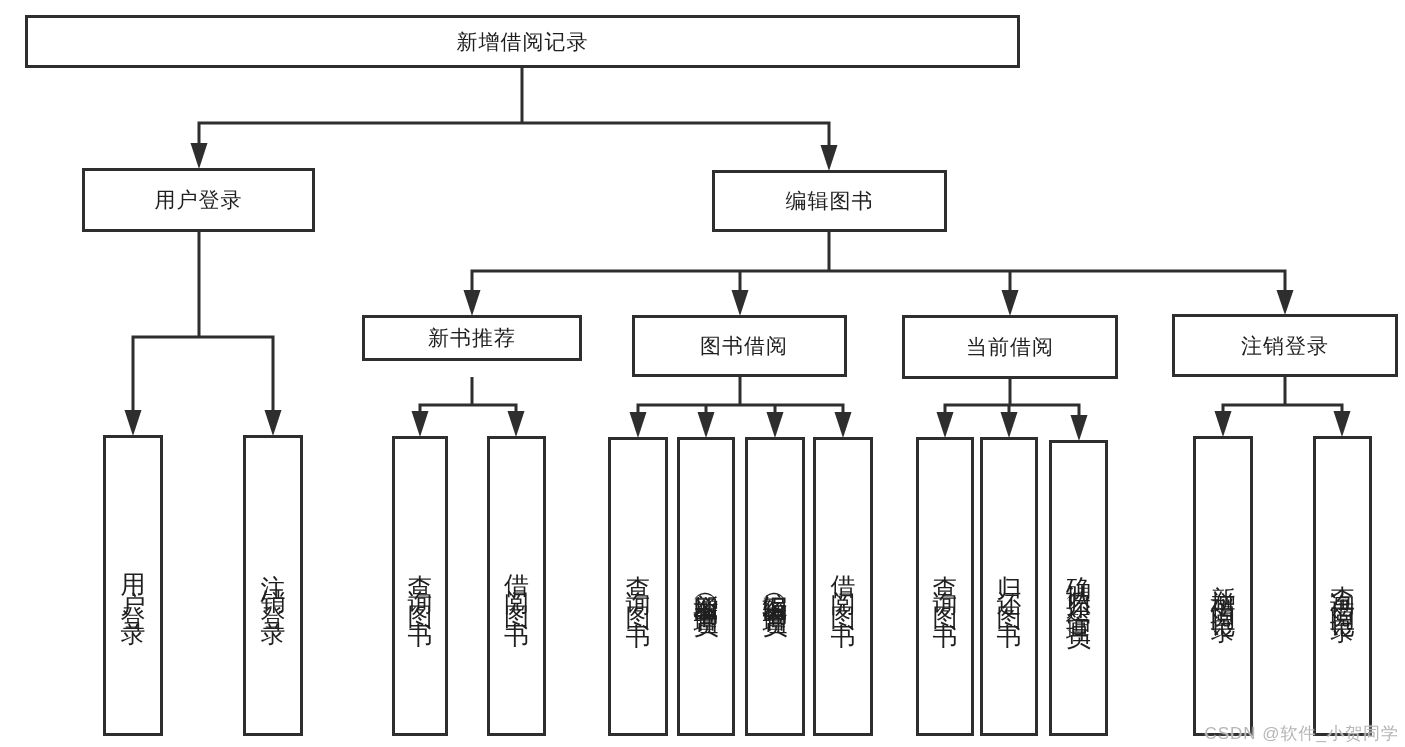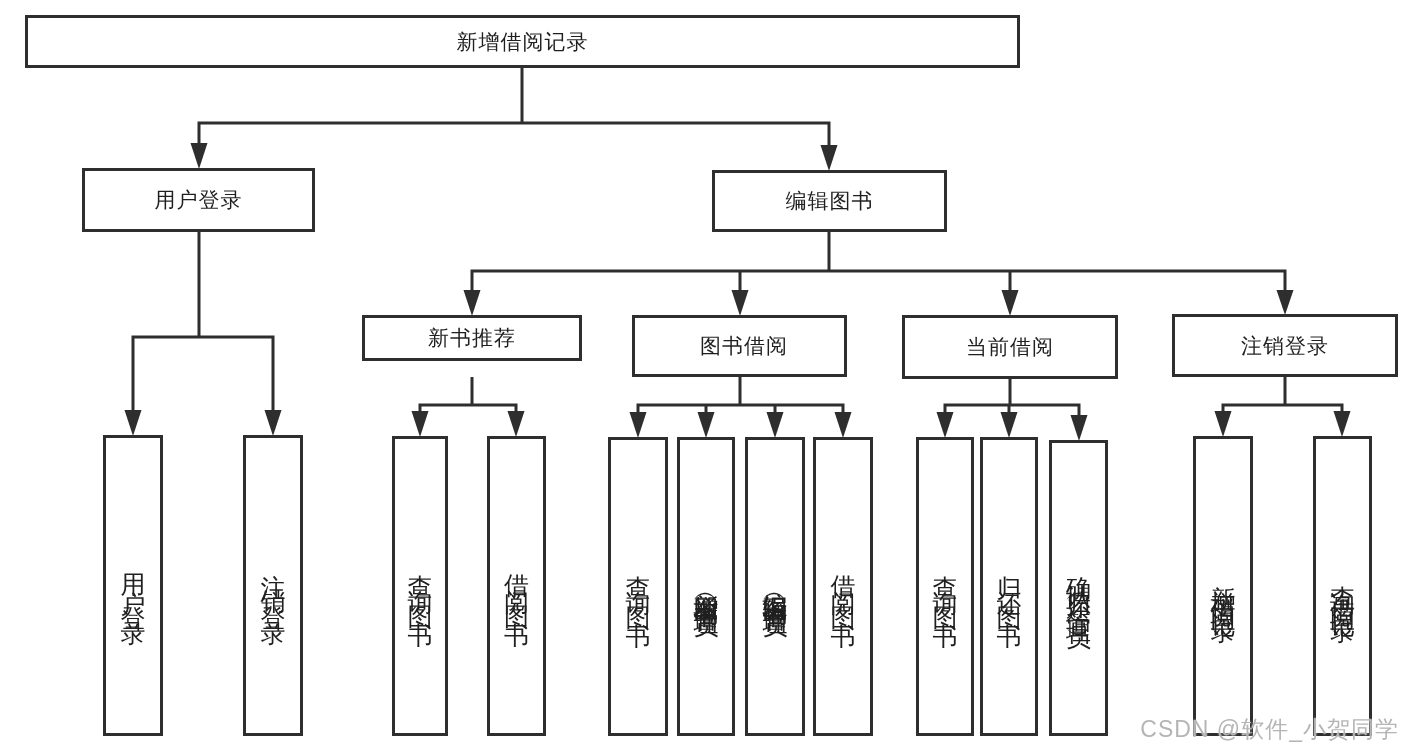--- a/index.html
+++ b/index.html
@@ -40,21 +40,21 @@
     line-height: 1;
   }
   .box.v.len4 { letter-spacing: 16px; }
   .box.v.len6 { letter-spacing: 7px; }
   .box.v.len8 { letter-spacing: 7px; }
   .box.v.len9 { letter-spacing: 3px; }
   .watermark {
     position: absolute;
     right: 6px;
     bottom: 2px;
-    font-size: 23px;
+    font-size: 17px;
     color: #b5b5b5;
     letter-spacing: 1px;
     z-index: 3;
     white-space: nowrap;
     text-shadow: 0 0 2px #ffffff;
   }
 </style>
 </head>
 <body>
 

